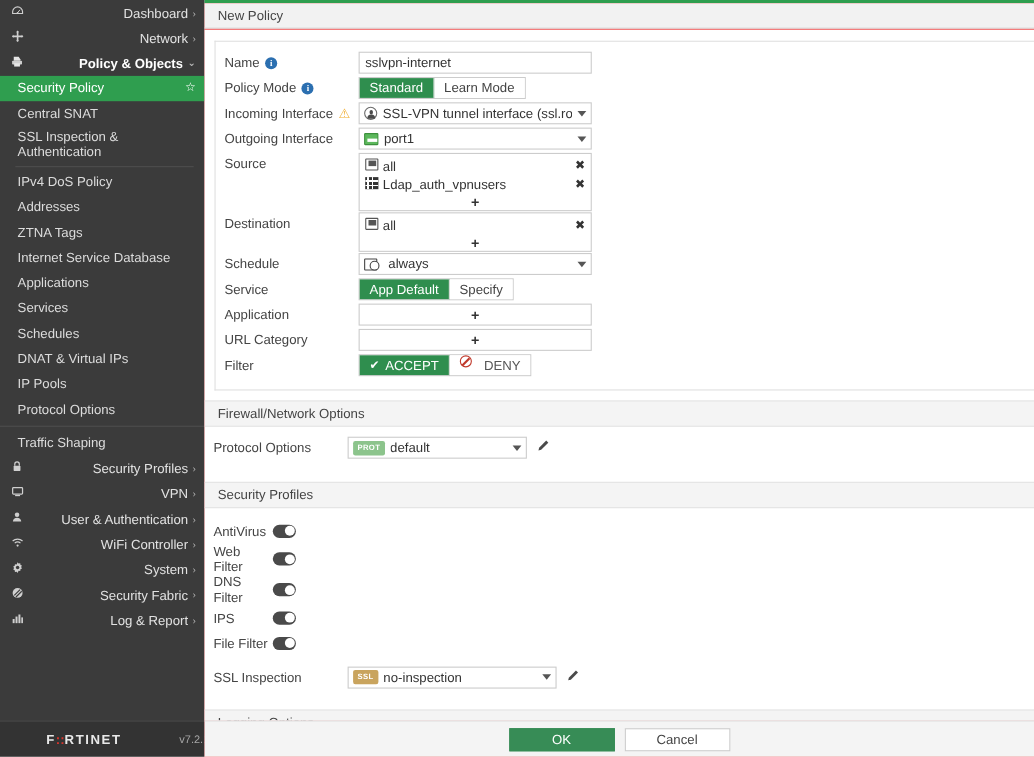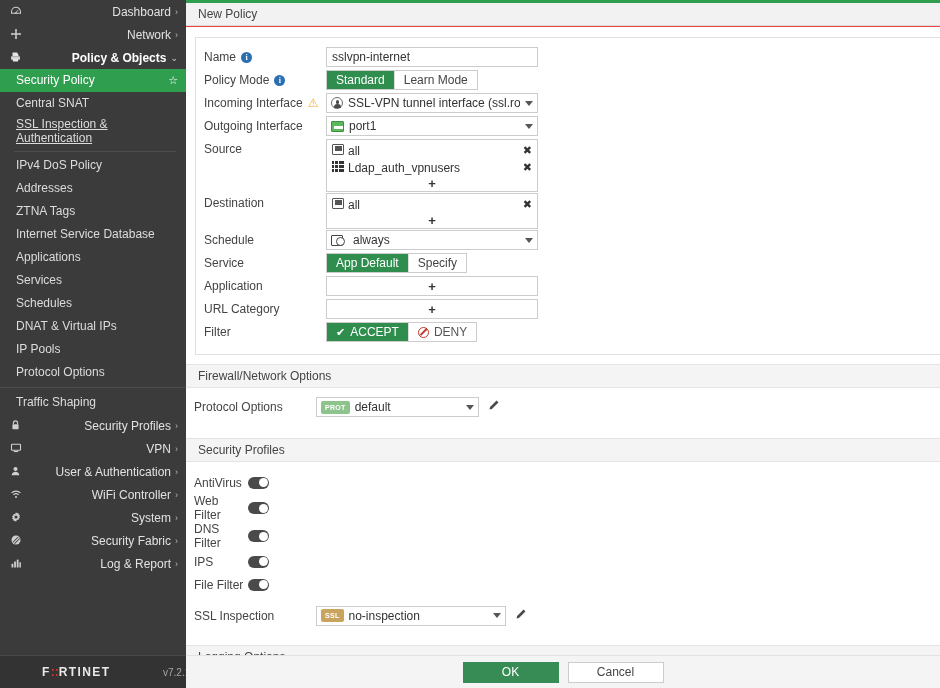--- a/index.html
+++ b/index.html
@@ -37,21 +37,21 @@
     display: inline-block;
   }
   .nav-label { flex: 1; padding-left: 3px; overflow: hidden; text-overflow: ellipsis; text-align: right; }
   .nav-caret { font-size: 9px; color: #b8b8b8; padding-left: 4px; }
   .nav-sub {
     display: flex; align-items: center;
     min-height: 23px; padding: 2px 8px 2px 16px;
     font-size: 12px; color: #dcdcdc;
     cursor: pointer; line-height: 1.15;
   }
-  .nav-sub.two-line { min-height: 34px; text-decoration: underline; }
+  .nav-sub.two-line { min-height: 34px; }
   .nav-sub.selected { background: #2f9e4f; color: #fff; }
   .nav-sub .sub-label { flex: 1; }
   .nav-sub .star { font-size: 11px; color: #fff; padding-left: 4px; }
   .nav-divider { height: 1px; background: #4e4e4e; margin: 2px 10px 2px 14px; }
   .nav-sep-line { height: 1px; background: #4e4e4e; margin: 3px 0 3px 0; }
 
   #brandbar {
     position: absolute; bottom: 0; left: 0;
     width: 186px; height: 33px;
     background: #333333;
@@ -145,21 +145,21 @@
   
   .segmented { display: inline-flex; border: 1px solid #ccc; height: 20px; background:#fff; }
   .seg {
     padding: 0 9px; height: 18px; line-height: 18px;
     font-size: 12px; color: #444; background: #fff; cursor: pointer;
     border-right: 1px solid #ddd; white-space: nowrap;
   }
   .seg:last-child { border-right: none; }
   .seg.active { background: #2f8e4e; color: #fff; font-weight: normal; }
   .seg.accept { background: #2f8e4e; color: #fff; display: flex; align-items: center; gap: 5px; }
-  .seg.deny { display: flex; align-items: center; gap: 5px; color: #555; }
+  .seg.deny { display: flex; gap: 11px; color: #555; }
   .chk { font-size: 11px; color: #fff; }
   .deny-ico {
     display: inline-block; width: 11px; height: 11px; border-radius: 50%;
     border: 1.5px solid #c0392b; position: relative;
   }
   .deny-ico::after {
     content: ""; position: absolute; left: 0.5px; top: 3.5px;
     width: 9px; height: 1.5px; background: #c0392b;
     transform: rotate(-45deg); transform-origin: center;
   }

